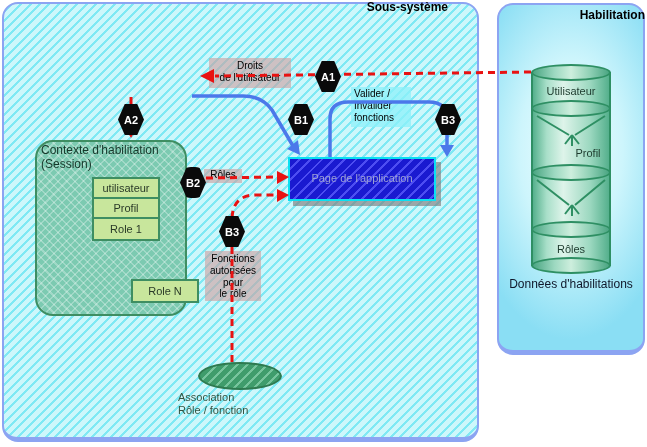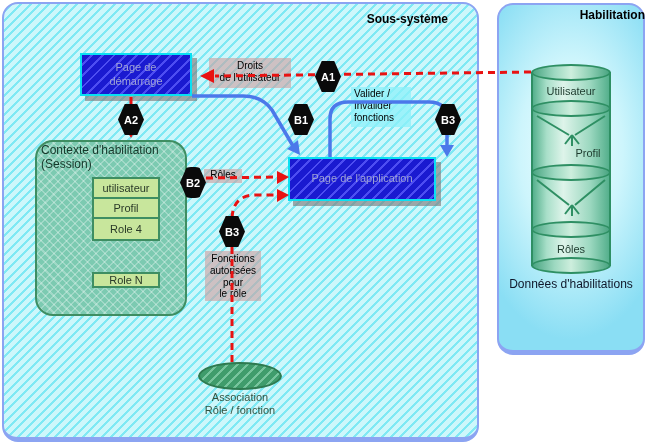--- a/index.html
+++ b/index.html
@@ -36,21 +36,21 @@
   .cyl{border:2px solid #2e8f63;z-index:2;}
   #cyl-body{left:531px;top:72px;width:80px;height:194px;border-top:none;border-bottom:none;
     background:linear-gradient(90deg,#55b08d 0%,#a8dfc9 18%,#def4ea 40%,#9cd8c0 75%,#55b08d 100%);}
   .cyl-ellipse{left:531px;width:80px;height:17px;border-radius:50%;
     background:linear-gradient(90deg,#4aa582 0%,#9cd8c0 28%,#cdeedd 50%,#8fd0b5 75%,#4aa582 100%);}
   .cyl-label{left:531px;width:80px;text-align:center;font-size:11px;color:#1d3a2d;z-index:3;}
 
   
   #assoc-ellipse{left:198px;top:362px;width:84px;height:28px;border:2px solid #2e7a50;border-radius:50%;z-index:2;
     background:repeating-linear-gradient(135deg,#3f9c6c 0 5px,#77c49d 5px 7px);}
-  #assoc-caption{left:178px;top:391px;width:124px;text-align:center;font-size:11px;color:#33523f;line-height:1.18;z-index:2;}
+  #assoc-caption{left:178px;top:391px;width:124px;font-size:11px;color:#33523f;line-height:1.18;z-index:2;}
 
   
   .edge-label{font-size:10px;color:#000;text-align:center;line-height:1.18;z-index:2;}
   .pink-bg{background:rgba(205,160,160,0.62);}
   .cyan-bg{background:rgba(140,240,250,0.75);}
 
   
   .badge{width:26px;height:31px;background:#0a0a0a;color:#fff;font-size:11px;font-weight:bold;
     display:flex;align-items:center;justify-content:center;z-index:5;
     clip-path:polygon(0 50%,26% 0,74% 0,100% 50%,74% 100%,26% 100%);}
@@ -58,42 +58,38 @@
   #connector-layer{left:0;top:0;width:647px;height:447px;z-index:4;pointer-events:none;}
 
   #donnees-caption{left:499px;top:277px;width:144px;text-align:center;font-size:12px;color:#0f172a;z-index:2;}
 </style>
 </head>
 <body>
 
 <div id="stage">
 
   <div id="main-frame" class="abs frame"></div>
-  <div class="abs frame-title" style="left:300px;top:12px;width:148px;text-align:right;">Sous-système</div>
+  <div class="abs frame-title" style="left:300px;top:0;width:148px;text-align:right;">Sous-système</div>
 
   <div id="hab-frame" class="abs frame"></div>
   <div class="abs frame-title" style="left:497px;top:8px;width:148px;text-align:right;">Habilitation</div>
 
-  <div id="start-page" class="abs page-box">
-    <span>Page de</span>
-    <span>démarrage</span>
-  </div>
   <div id="app-page" class="abs page-box">
     <span>Page de l'application</span>
   </div>
 
   <div id="context-box" class="abs"></div>
   <div id="context-title" class="abs">
     <div>Contexte d'habilitation</div>
     <div>(Session)</div>
   </div>
   <div class="abs ctx-item" style="top:177px;height:22px;">utilisateur</div>
   <div class="abs ctx-item" style="top:197px;height:22px;">Profil</div>
-  <div class="abs ctx-item" style="top:217px;height:24px;">Role 4</div>
-  <div class="abs ctx-item" style="top:272px;height:16px;">Role N</div>
+  <div class="abs ctx-item" style="top:217px;height:24px;">Role 1</div>
+  <div class="abs ctx-item" style="top:279px;height:24px;margin-left:39px;">Role N</div>
 
   <div id="cyl-body" class="abs cyl"></div>
   <div class="abs cyl cyl-ellipse" style="top:64px;"></div>
   <div class="abs cyl cyl-ellipse" style="top:100px;"></div>
   <div class="abs cyl cyl-ellipse" style="top:164px;"></div>
   <div class="abs cyl cyl-ellipse" style="top:221px;"></div>
   <div class="abs cyl cyl-ellipse" style="top:257px;"></div>
   <div class="abs cyl-label" style="top:85px;">Utilisateur</div>
   <div class="abs cyl-label" style="top:147px;left:548px;">Profil</div>
   <div class="abs cyl-label" style="top:243px;">Rôles</div>

